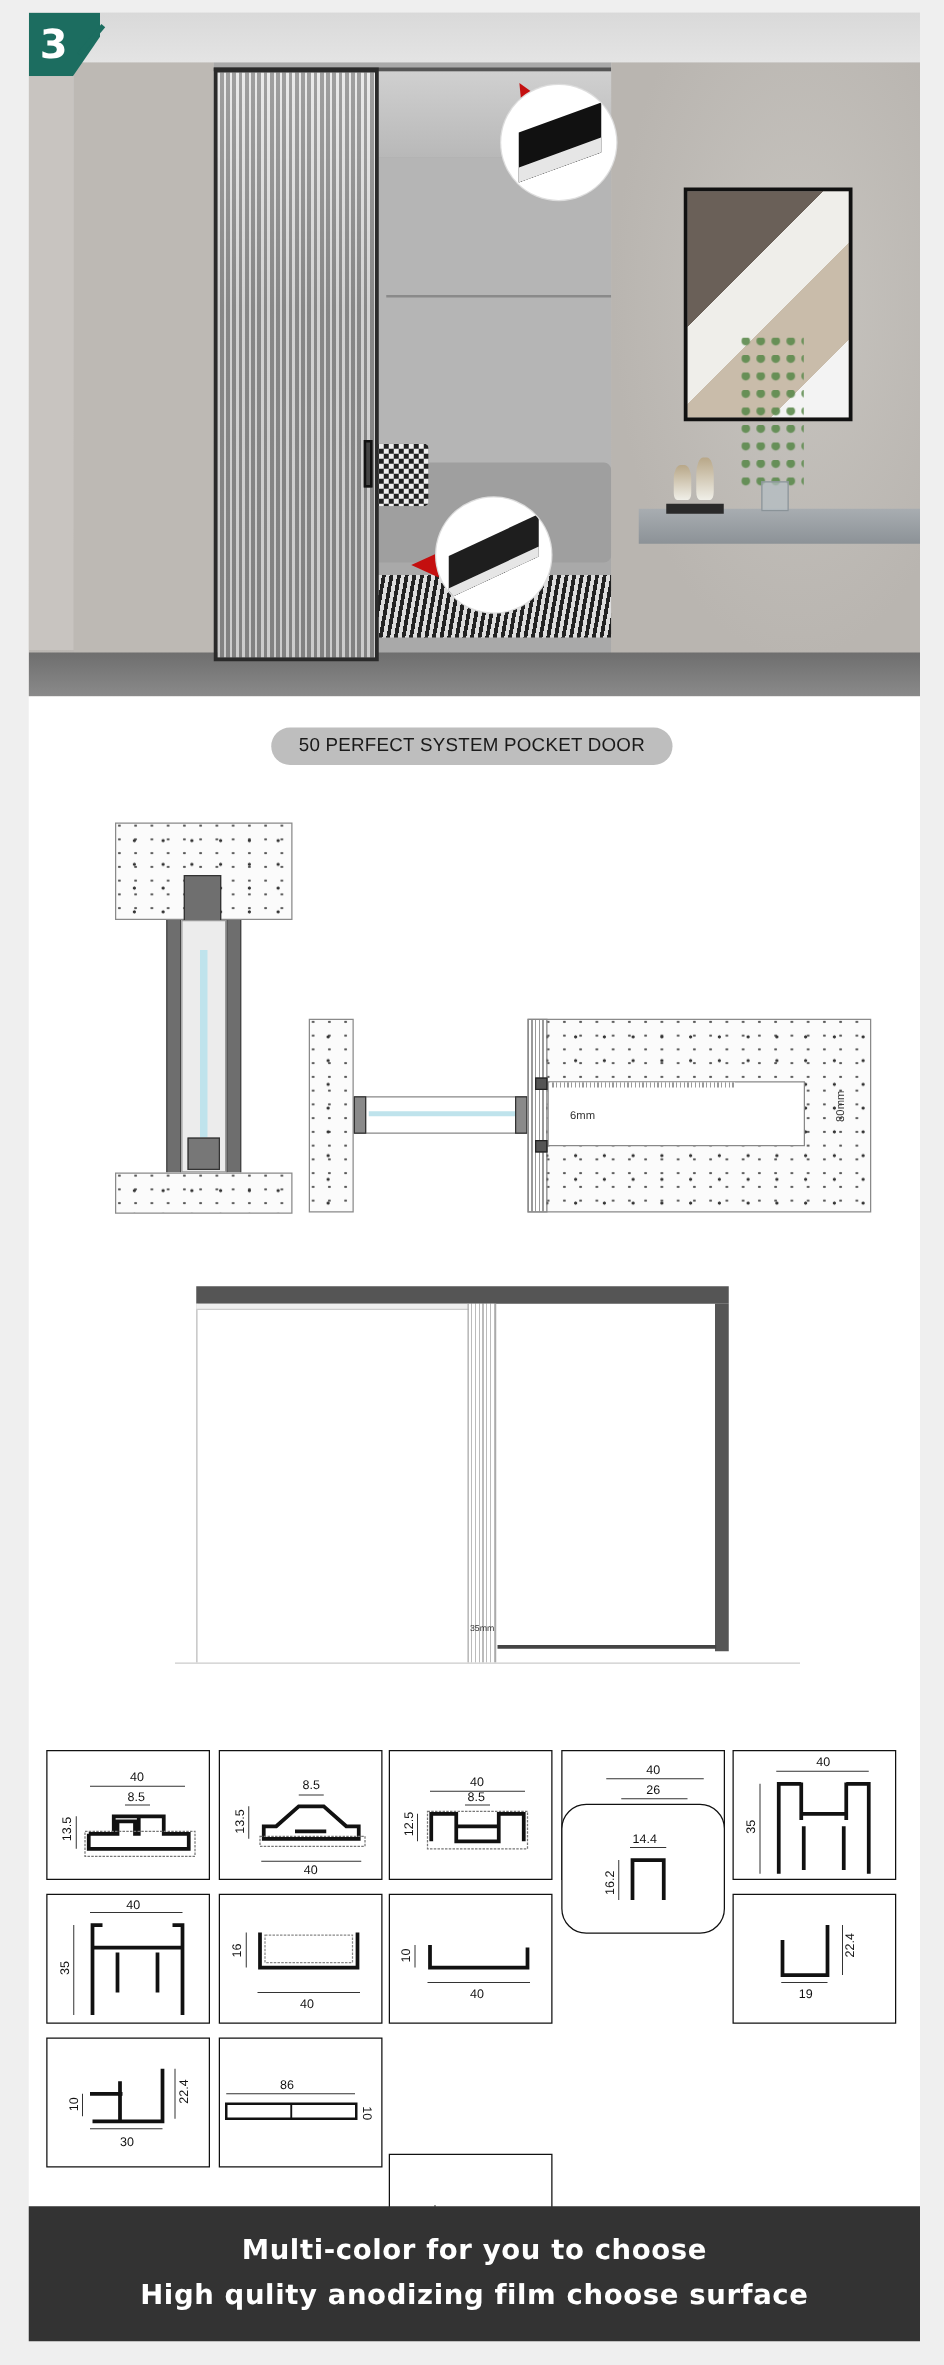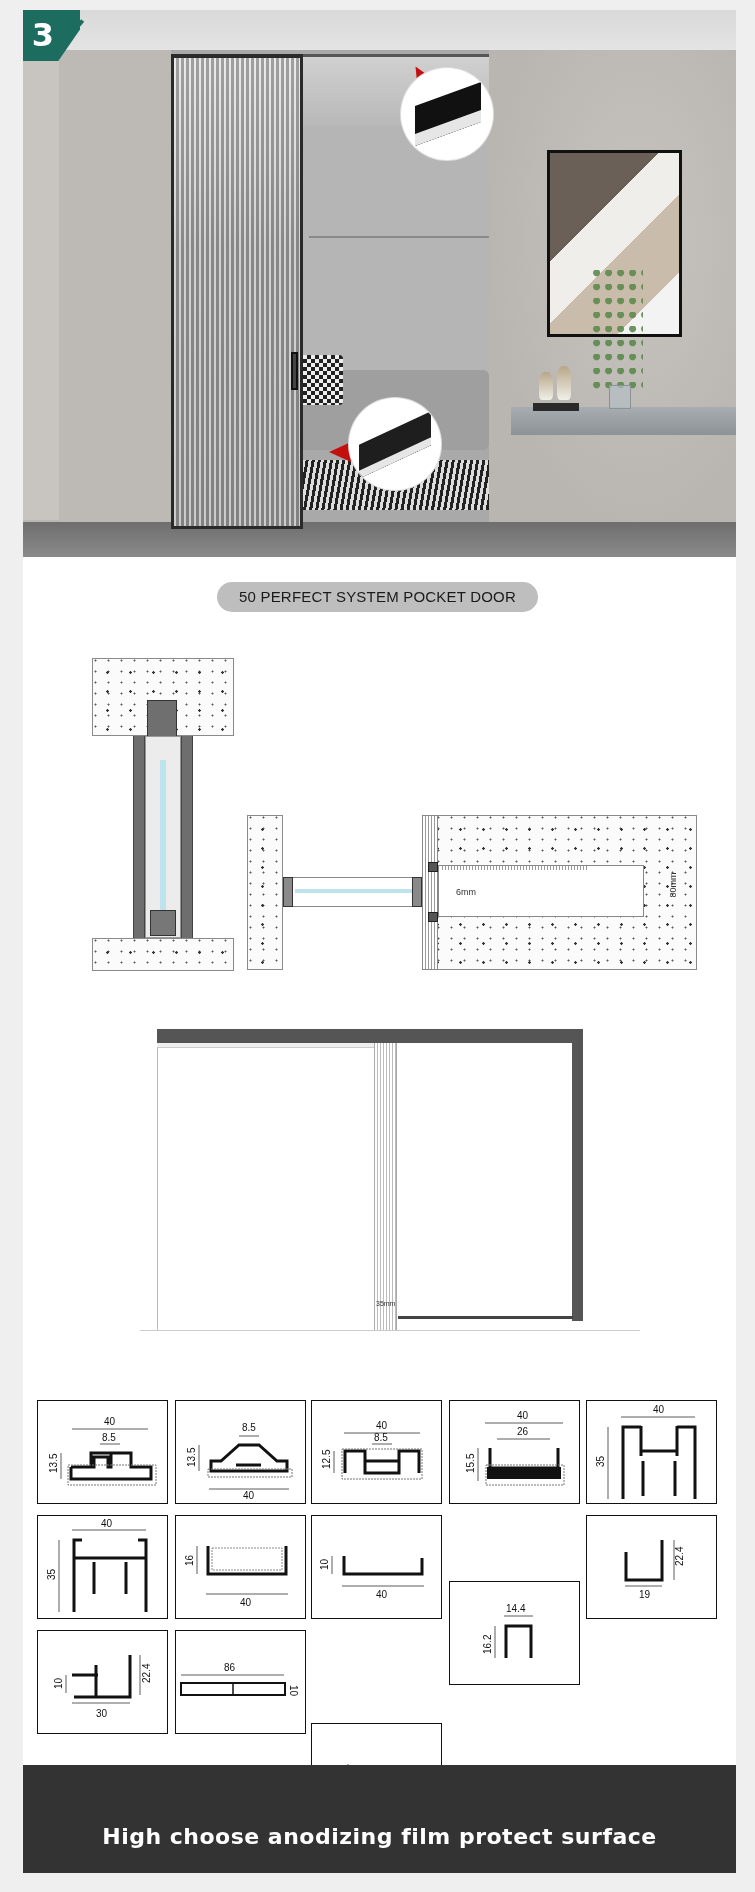--- a/index.html
+++ b/index.html
@@ -258,21 +258,21 @@
 </div>
 <div class="tile" style="left:311px; top:1515px;">
   <svg width="131" height="104">
     <line x1="20" y1="40" x2="20" y2="58" stroke="#333" stroke-width="0.8"></line>
     <line x1="30" y1="70" x2="112" y2="70" stroke="#333" stroke-width="0.8"></line>
     <path d="M32 40 v18 h78 v-16" fill="none" stroke="#111" stroke-width="3"></path>
     <text x="16" y="54" transform="rotate(-90 16 54)">10</text>
     <text x="64" y="82">40</text>
   </svg>
 </div>
-<div class="tile" style="left:449px; top:1581px;">
+<div class="tile" style="left:449px; top:1443px;border-radius:20px;">
   <svg width="131" height="104">
     <line x1="54" y1="34" x2="83" y2="34" stroke="#333" stroke-width="0.8"></line>
     <line x1="45" y1="44" x2="45" y2="76" stroke="#333" stroke-width="0.8"></line>
     <path d="M56 76 v-32 h25 v32" fill="none" stroke="#111" stroke-width="3"></path>
     <text x="56" y="30">14.4</text>
     <text x="41" y="72" transform="rotate(-90 41 72)">16.2</text>
   </svg>
 </div>
 <div class="tile" style="left:586px; top:1515px;">
   <svg width="131" height="104">
@@ -308,14 +308,15 @@
   <svg width="131" height="104">
     <line x1="36" y1="40" x2="36" y2="52" stroke="#333" stroke-width="0.8"></line>
     <line x1="50" y1="66" x2="82" y2="66" stroke="#333" stroke-width="0.8"></line>
     <path d="M52 52 h28 M52 52 v-6 M80 52 v-6 M64 52 v-4" fill="none" stroke="#111" stroke-width="3"></path>
     <text x="33" y="70" transform="rotate(-90 33 70)">3</text>
     <text x="53" y="64">16.8</text>
   </svg>
 </div>
 
 <div class="footer">
-  <div class="footer-line2">High choose anodizing film protect surface</div>
+  <div class="footer-line1">Multi-color for you to choose</div>
+  <div class="footer-line2">High qulity anodizing film choose surface</div>
 </div>
 
 </body></html>

